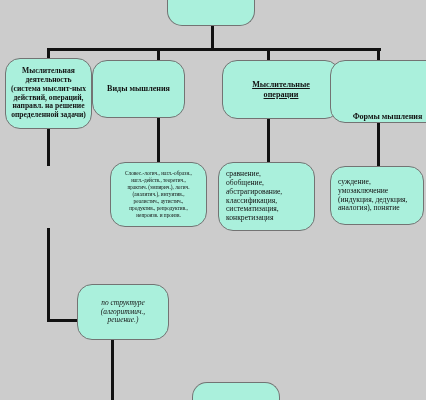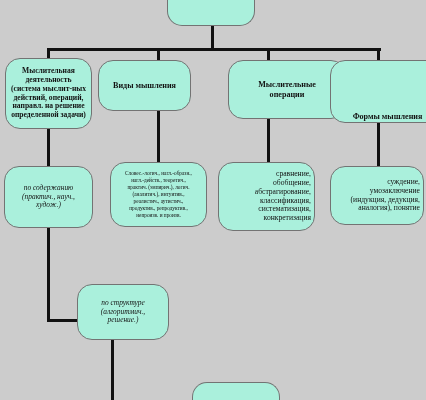--- a/index.html
+++ b/index.html
@@ -73,21 +73,21 @@
 
   
   .detail .box-inner {
     font-size: 7.6px;
   }
   .detail-tiny .box-inner {
     font-size: 5.3px;
     line-height: 1.3;
   }
   .detail-left .box-inner {
-    text-align: right;
+    text-align: left;
     padding-left: 7px;
   }
   .ital .box-inner {
     font-style: italic;
     font-size: 7.4px;
   }
 </style>
 </head>
 <body>
 
@@ -118,38 +118,33 @@
 
   <div class="box head-lead" style="left:5px; top:58px; width:87px; height:71px;">
     <div class="box-inner">Мыслительная
 деятельность
 (система мыслит-ных
 действий, операций,
 направл. на решение
 определенной задачи)</div>
   </div>
 
-  <div class="box head" style="left:98px; top:60px; width:93px; height:51px;">
+  <div class="box head" style="left:92px; top:60px; width:93px; height:58px;">
     <div class="box-inner">Виды мышления</div>
   </div>
 
-  <div class="box head" style="left:228px; top:60px; width:118px; height:59px;">
+  <div class="box head" style="left:222px; top:60px; width:118px; height:59px;text-decoration:underline;">
     <div class="box-inner">Мыслительные
 операции</div>
   </div>
 
   <div class="box head" style="left:330px; top:60px; width:115px; height:63px;align-items:flex-end;">
     <div class="box-inner">Формы мышления</div>
   </div>
 
-  <div class="box ital" style="left:4px; top:166px; width:89px; height:62px;">
-    <div class="box-inner">по содержанию
-(практич., науч.,
-худож.)</div>
-  </div>
 
   <div class="box detail-tiny" style="left:110px; top:162px; width:97px; height:65px;">
     <div class="box-inner">Словес.-логич., нагл.-образн.,
 нагл.-действ., теоретич.,
 практич. (эмпирич.), логич.
 (аналитич.), интуитив.,
 реалистич., аутистич.,
 продуктив., репродуктив.,
 непроизв. и произв.</div>
   </div>

